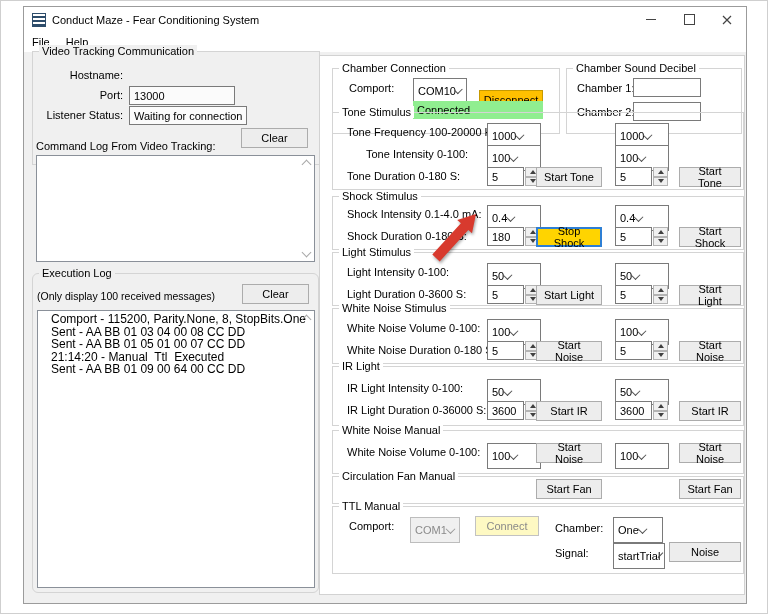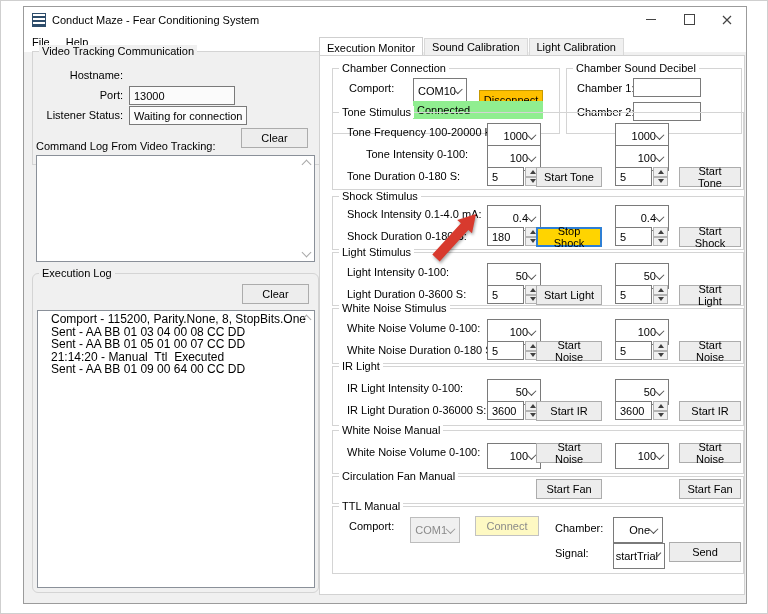--- a/index.html
+++ b/index.html
@@ -27,21 +27,21 @@
   .tabpage .gtitle{background:#fff;}
   .field{position:absolute;background:#fbfbfb;border:1px solid #7a7a7a;height:17px;
     display:flex;align-items:center;padding-left:4px;font-size:11px;box-sizing:content-box;}
   .lab{position:absolute;font-size:11px;white-space:nowrap;}
   .btn{position:absolute;background:#ededed;border:1px solid #acacac;font-size:11px;
     display:flex;align-items:center;justify-content:center;height:20px;box-sizing:border-box;
     font-family:"Liberation Sans",sans-serif;color:#000;}
   .btn.disabled{background:#fef9c3;color:#8a8a8a;border-color:#c2c2c2;}
   .btn.hl{background:#ffd400;border:2px solid #2e7fd4;font-weight:normal;}
   .combo{position:absolute;width:54px;height:26px;border:1px solid #7a7a7a;background:#fff;
-    display:flex;align-items:center;justify-content:flex-end;padding:0 5px 0 4px;box-sizing:border-box;}
+    display:flex;align-items:center;justify-content:flex-start;padding:0 5px 0 4px;box-sizing:border-box;}
   .combo.disabled{background:#f0f0f0;color:#8a8a8a;border-color:#bdbdbd;}
   .chev{width:6px;height:6px;border-right:1.4px solid #505050;border-bottom:1.4px solid #505050;
     transform:rotate(45deg) translate(-1px,-1px);}
   .combo.disabled .chev{border-color:#9a9a9a;}
   .spin{position:absolute;display:flex;height:19px;}
   .sval{width:37px;border:1px solid #7a7a7a;background:#fff;display:flex;align-items:center;
     padding-left:4px;box-sizing:border-box;}
   .ud{width:15px;display:flex;flex-direction:column;margin-left:1px;}
   .sb{flex:1;background:#f0f0f0;border:1px solid #b3b3b3;display:flex;align-items:center;justify-content:center;}
   .tri-up{width:0;height:0;border-left:3px solid transparent;border-right:3px solid transparent;border-bottom:4px solid #404040;}
@@ -103,38 +103,34 @@
     <span class="lab" style="left:12px;top:133px;">Command Log From Video Tracking:</span>
     <button class="btn" style="left:217px;top:121px;width:67px;">Clear</button>
     <div class="ta" style="left:12px;top:148px;width:277px;height:105px;">
       <span></span>
       <span class="chev-up"></span>
       <span class="chev-dn"></span>
     </div>
 
     <div class="group" style="left:8px;top:266px;width:285px;height:318px;border-radius:6px;">
       <span class="gtitle">Execution Log</span>
+      <span class="lab" style="left:4px;top:16px;font-size:10.5px;">(Only display 100 received messages)</span>
       <button class="btn" style="left:209px;top:10px;width:67px;">Clear</button>
       <div class="ta" style="left:4px;top:36px;width:276px;height:276px;">
         <div style="padding-top:2px;">
             <div class="logline">Comport - 115200, Parity.None, 8, StopBits.One</div>
             <div class="logline">Sent - AA BB 01 03 04 00 08 CC DD</div>
             <div class="logline">Sent - AA BB 01 05 01 00 07 CC DD</div>
             <div class="logline">21:14:20 - Manual  Ttl  Executed</div>
             <div class="logline">Sent - AA BB 01 09 00 64 00 CC DD</div>
           </div>
         <span class="chev-up"></span>
       </div>
     </div>
 
-    <div class="tabstrip">
-        <div class="tab active">Execution Monitor</div>
-        <div class="tab">Sound Calibration</div>
-        <div class="tab">Light Calibration</div>
-      </div>
     <div class="tabpage">
 
       <div class="group" style="left:12px;top:12px;width:226px;height:64px;">
         <span class="gtitle">Chamber Connection</span>
         <span class="lab" style="left:16px;top:13px;">Comport:</span>
         <div class="combo" style="left:80px;top:9px;">
           <span>COM10</span>
           <span class="chev"></span>
         </div>
         <button class="btn" id="disconnect-btn" style="left: 146px; top: 9px; width: 64px; height: 19px; background: rgb(255, 192, 0); border-color: rgb(199, 154, 0); margin-top: 12px;">Disconnect</button>
@@ -376,21 +372,21 @@
         <span class="lab" style="left:222px;top:15px;">Chamber:</span>
         <div class="combo" style="left:280px;top:10px;width:50px;">
           <span>One</span>
           <span class="chev"></span>
         </div>
         <span class="lab" style="left:222px;top:40px;">Signal:</span>
         <div class="combo" style="left:280px;top:36px;width:52px;">
           <span>startTrial</span>
           <span class="chev"></span>
         </div>
-        <button class="btn" style="left:336px;top:35px;width:72px;">Send</button>
+        <button class="btn" style="left:336px;top:35px;width:72px;">Noise</button>
       </div>
     </div>
   </div>
 
   <svg id="arrow" width="64" height="64">
     <polygon id="arrow-poly" points="52,10 48,29.3 44.3,26 15.7,57.4 8.3,50.6 36.9,19.2 33.2,15.9" fill="#d83a2e"></polygon>
   </svg>
 </div>
 
 </body></html>

